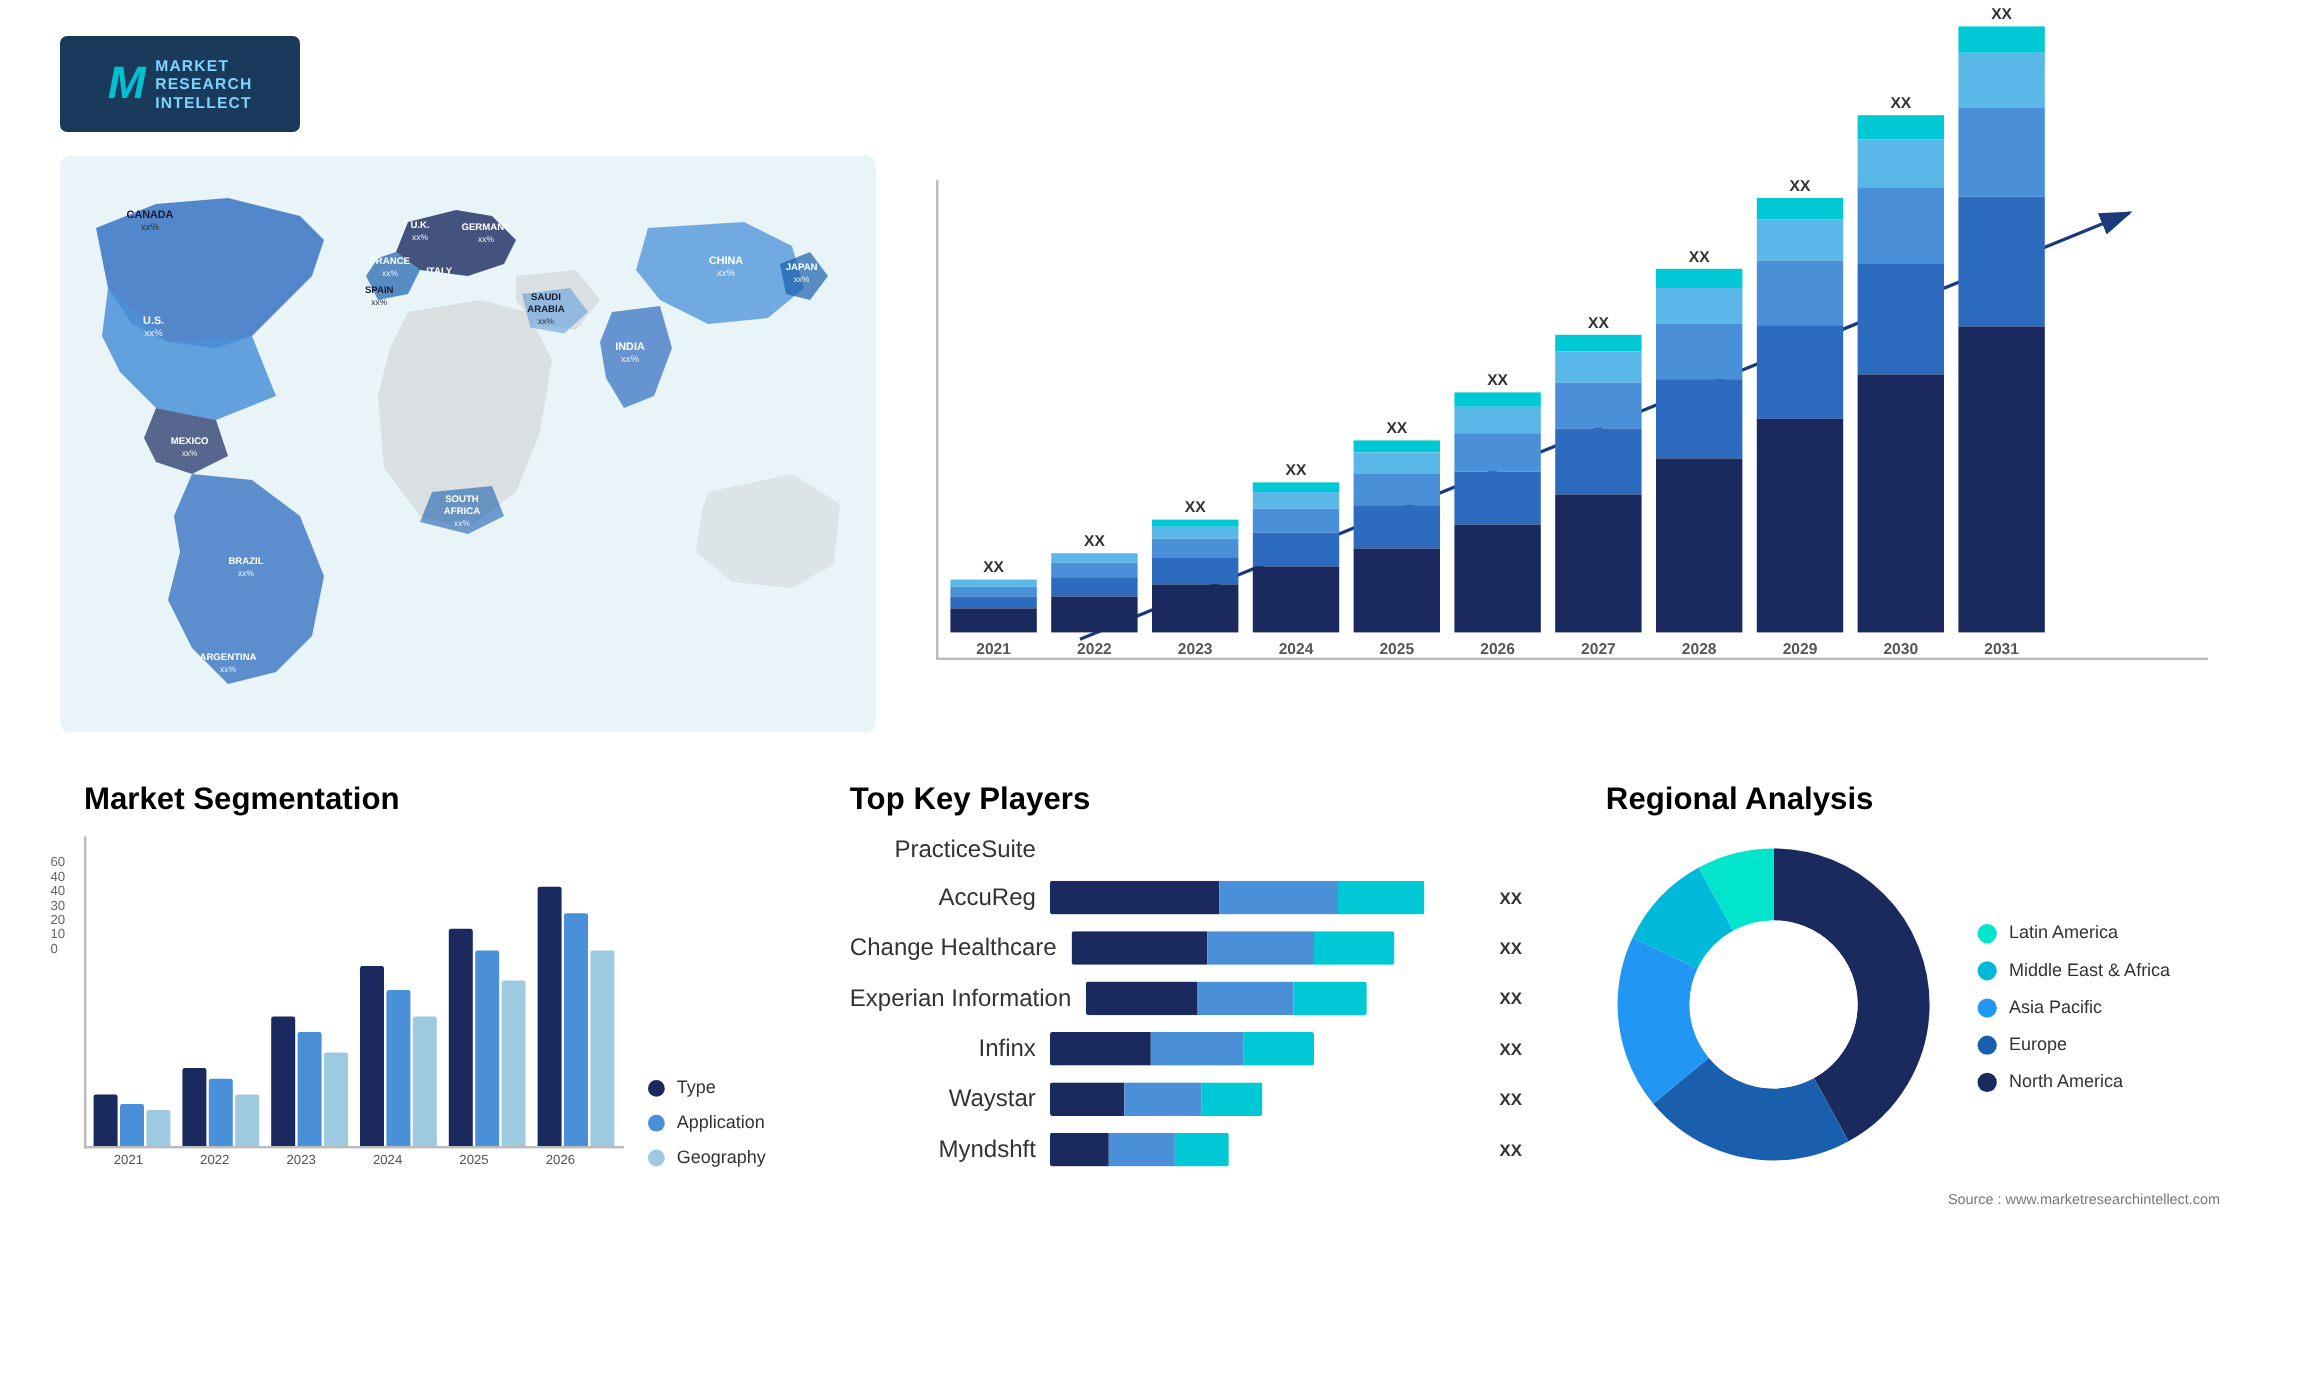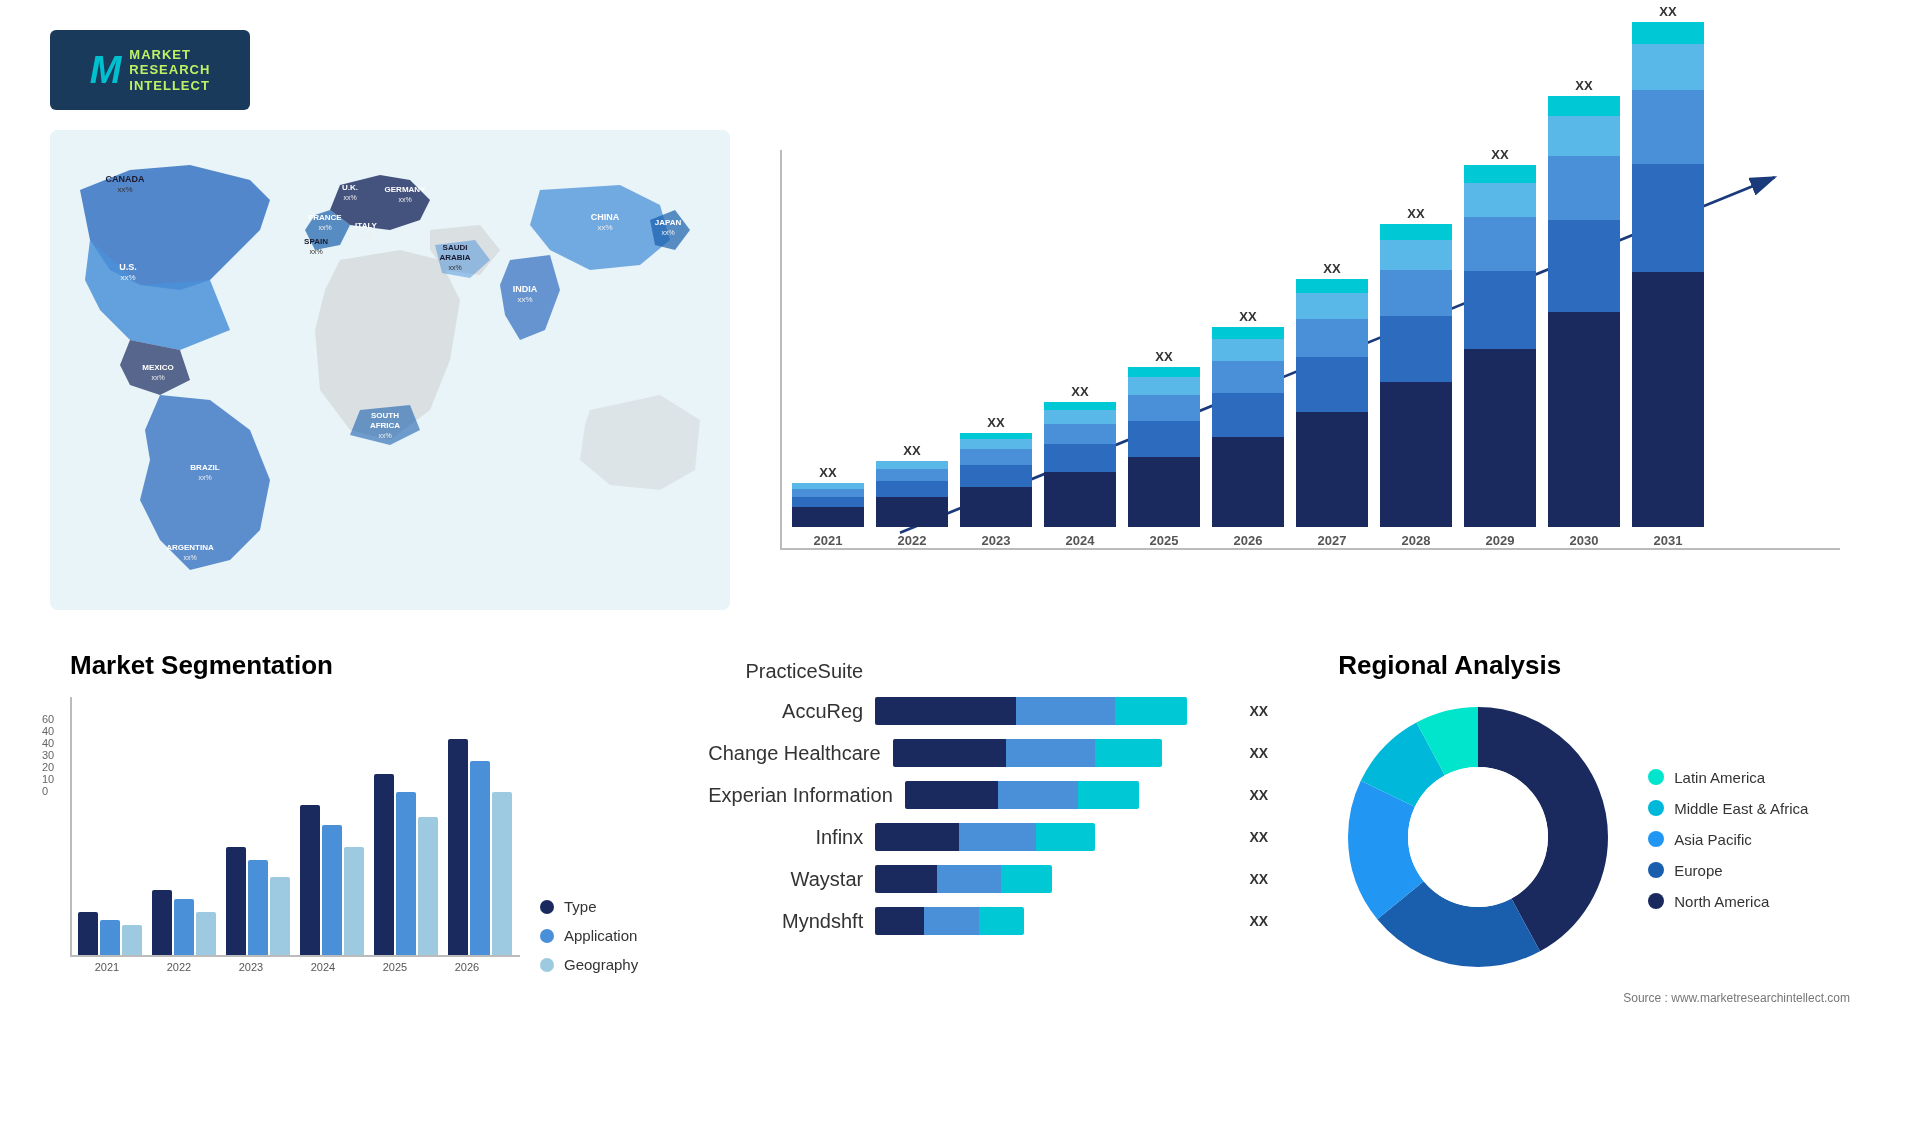--- a/index.html
+++ b/index.html
@@ -52,21 +52,21 @@
       font-style: italic;
     }
     .logo-text {
       display: flex;
       flex-direction: column;
       line-height: 1.2;
     }
     .logo-text span {
       font-size: 13px;
       font-weight: 700;
-      color: #bef264;
+      color: #7dd3fc;
       letter-spacing: 1px;
       text-transform: uppercase;
     }
     
     .top-section {
       display: flex;
       gap: 30px;
       margin-bottom: 30px;
       height: 480px;
     }
@@ -530,20 +530,21 @@
           </div>
           <div class="legend-item">
             <div class="legend-dot" style="background:#9ecae1;"></div>
             <span>Geography</span>
           </div>
         </div>
       </div>
     </div>
 
     <div class="players-container">
+      <div class="section-title">Top Key Players</div>
       <div class="players-list">
 
         <div class="player-row">
           <span class="player-name">PracticeSuite</span>
           <div style="flex:1;"></div>
           <span class="player-xx"></span>
         </div>
 
         <div class="player-row">
           <span class="player-name">AccuReg</span>

